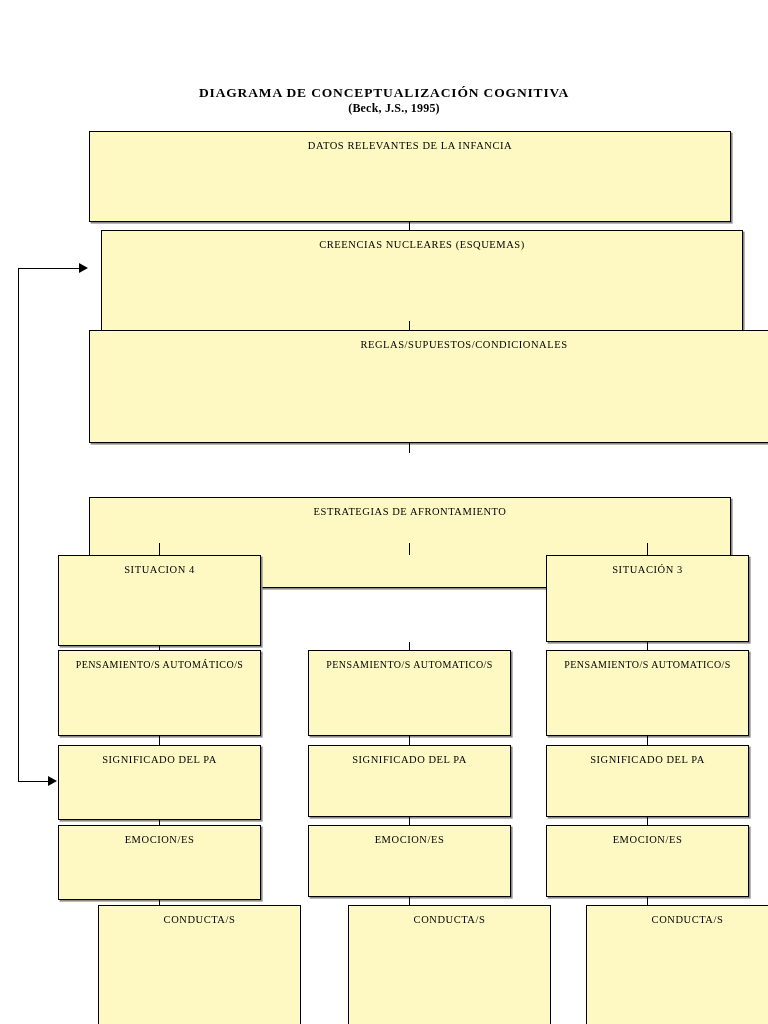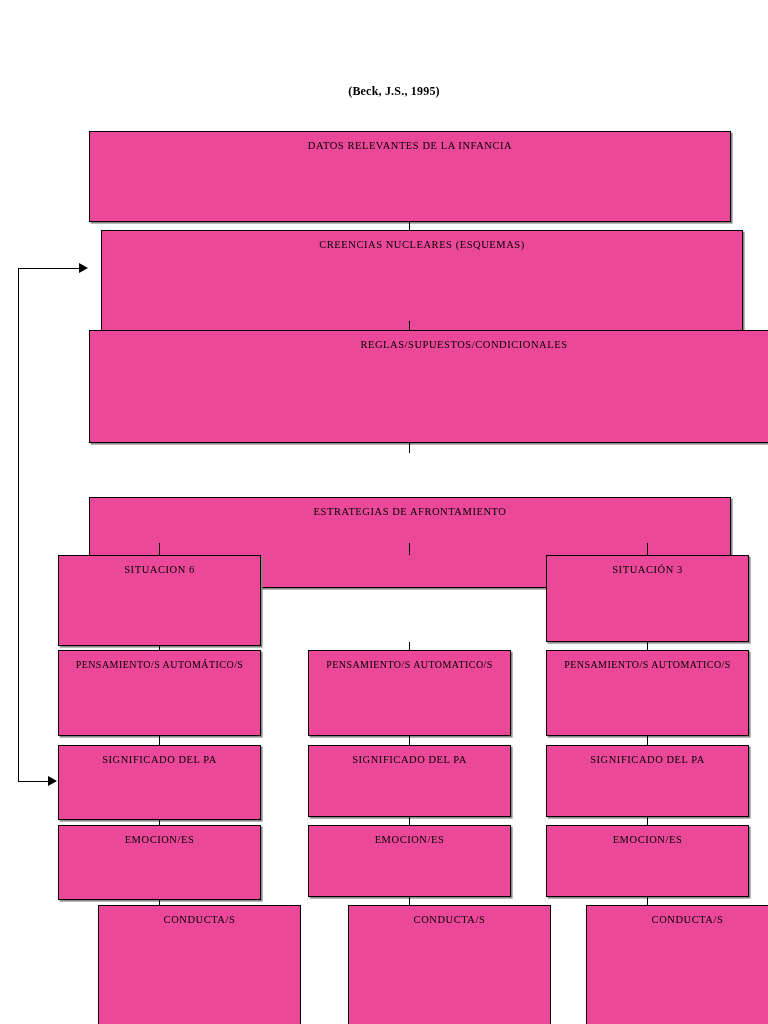--- a/index.html
+++ b/index.html
@@ -45,21 +45,21 @@
     line-height: 15px;
     white-space: nowrap;
     padding-left: 20px;
   }
 
   
   .box {
     position: absolute;
     box-sizing: border-box;
     border: 1.4px solid #000000;
-    background: #ec4899;
+    background: #fef9c3;
     box-shadow: 1.6px 1.6px 0 0 #8a8a8a;
   }
   .box-label {
     position: absolute;
     left: 0;
     right: 0;
     top: 7px;
     text-align: center;
     font-size: 10.5px;
     letter-spacing: 0.55px;
@@ -96,20 +96,21 @@
     border-bottom: 5.5px solid transparent;
     border-left: 9px solid #000000;
   }
 </style>
 </head>
 <body>
 
 <div id="page">
 
   <div class="title-block">
+    <div class="title-main">DIAGRAMA DE CONCEPTUALIZACIÓN COGNITIVA</div>
     <div class="title-sub">(Beck, J.S., 1995)</div>
   </div>
 
   <div class="box" style="left:89px; top:131px; width:642px; height:91px;">
     <div class="box-label">DATOS RELEVANTES DE LA INFANCIA</div>
   </div>
 
   <div class="box" style="left:101px; top:230px; width:642px; height:118px;">
     <div class="box-label">CREENCIAS NUCLEARES (ESQUEMAS)</div>
   </div>
@@ -124,21 +125,21 @@
 
   <div class="vline" style="left:409px; top:222px; height:9px;"></div>
   <div class="vline" style="left:409px; top:321px; height:10px;"></div>
   <div class="vline" style="left:409px; top:443px; height:10px;"></div>
 
   <div class="vline" style="left:159px; top:543px; height:12px;"></div>
   <div class="vline" style="left:409px; top:543px; height:12px;"></div>
   <div class="vline" style="left:647px; top:543px; height:12px;"></div>
 
   <div class="box" style="left:58px; top:555px; width:203px; height:91px;">
-    <div class="box-label">SITUACION 6</div>
+    <div class="box-label">SITUACION 4</div>
   </div>
   <div class="vline" style="left:159px; top:646px; height:5px;"></div>
 
   <div class="box narrow" style="left:58px; top:650px; width:203px; height:86px;">
     <div class="box-label">PENSAMIENTO/S AUTOMÁTICO/S</div>
   </div>
   <div class="vline" style="left:159px; top:736px; height:9px;"></div>
 
   <div class="box" style="left:58px; top:745px; width:203px; height:75px;">
     <div class="box-label">SIGNIFICADO DEL PA</div>

